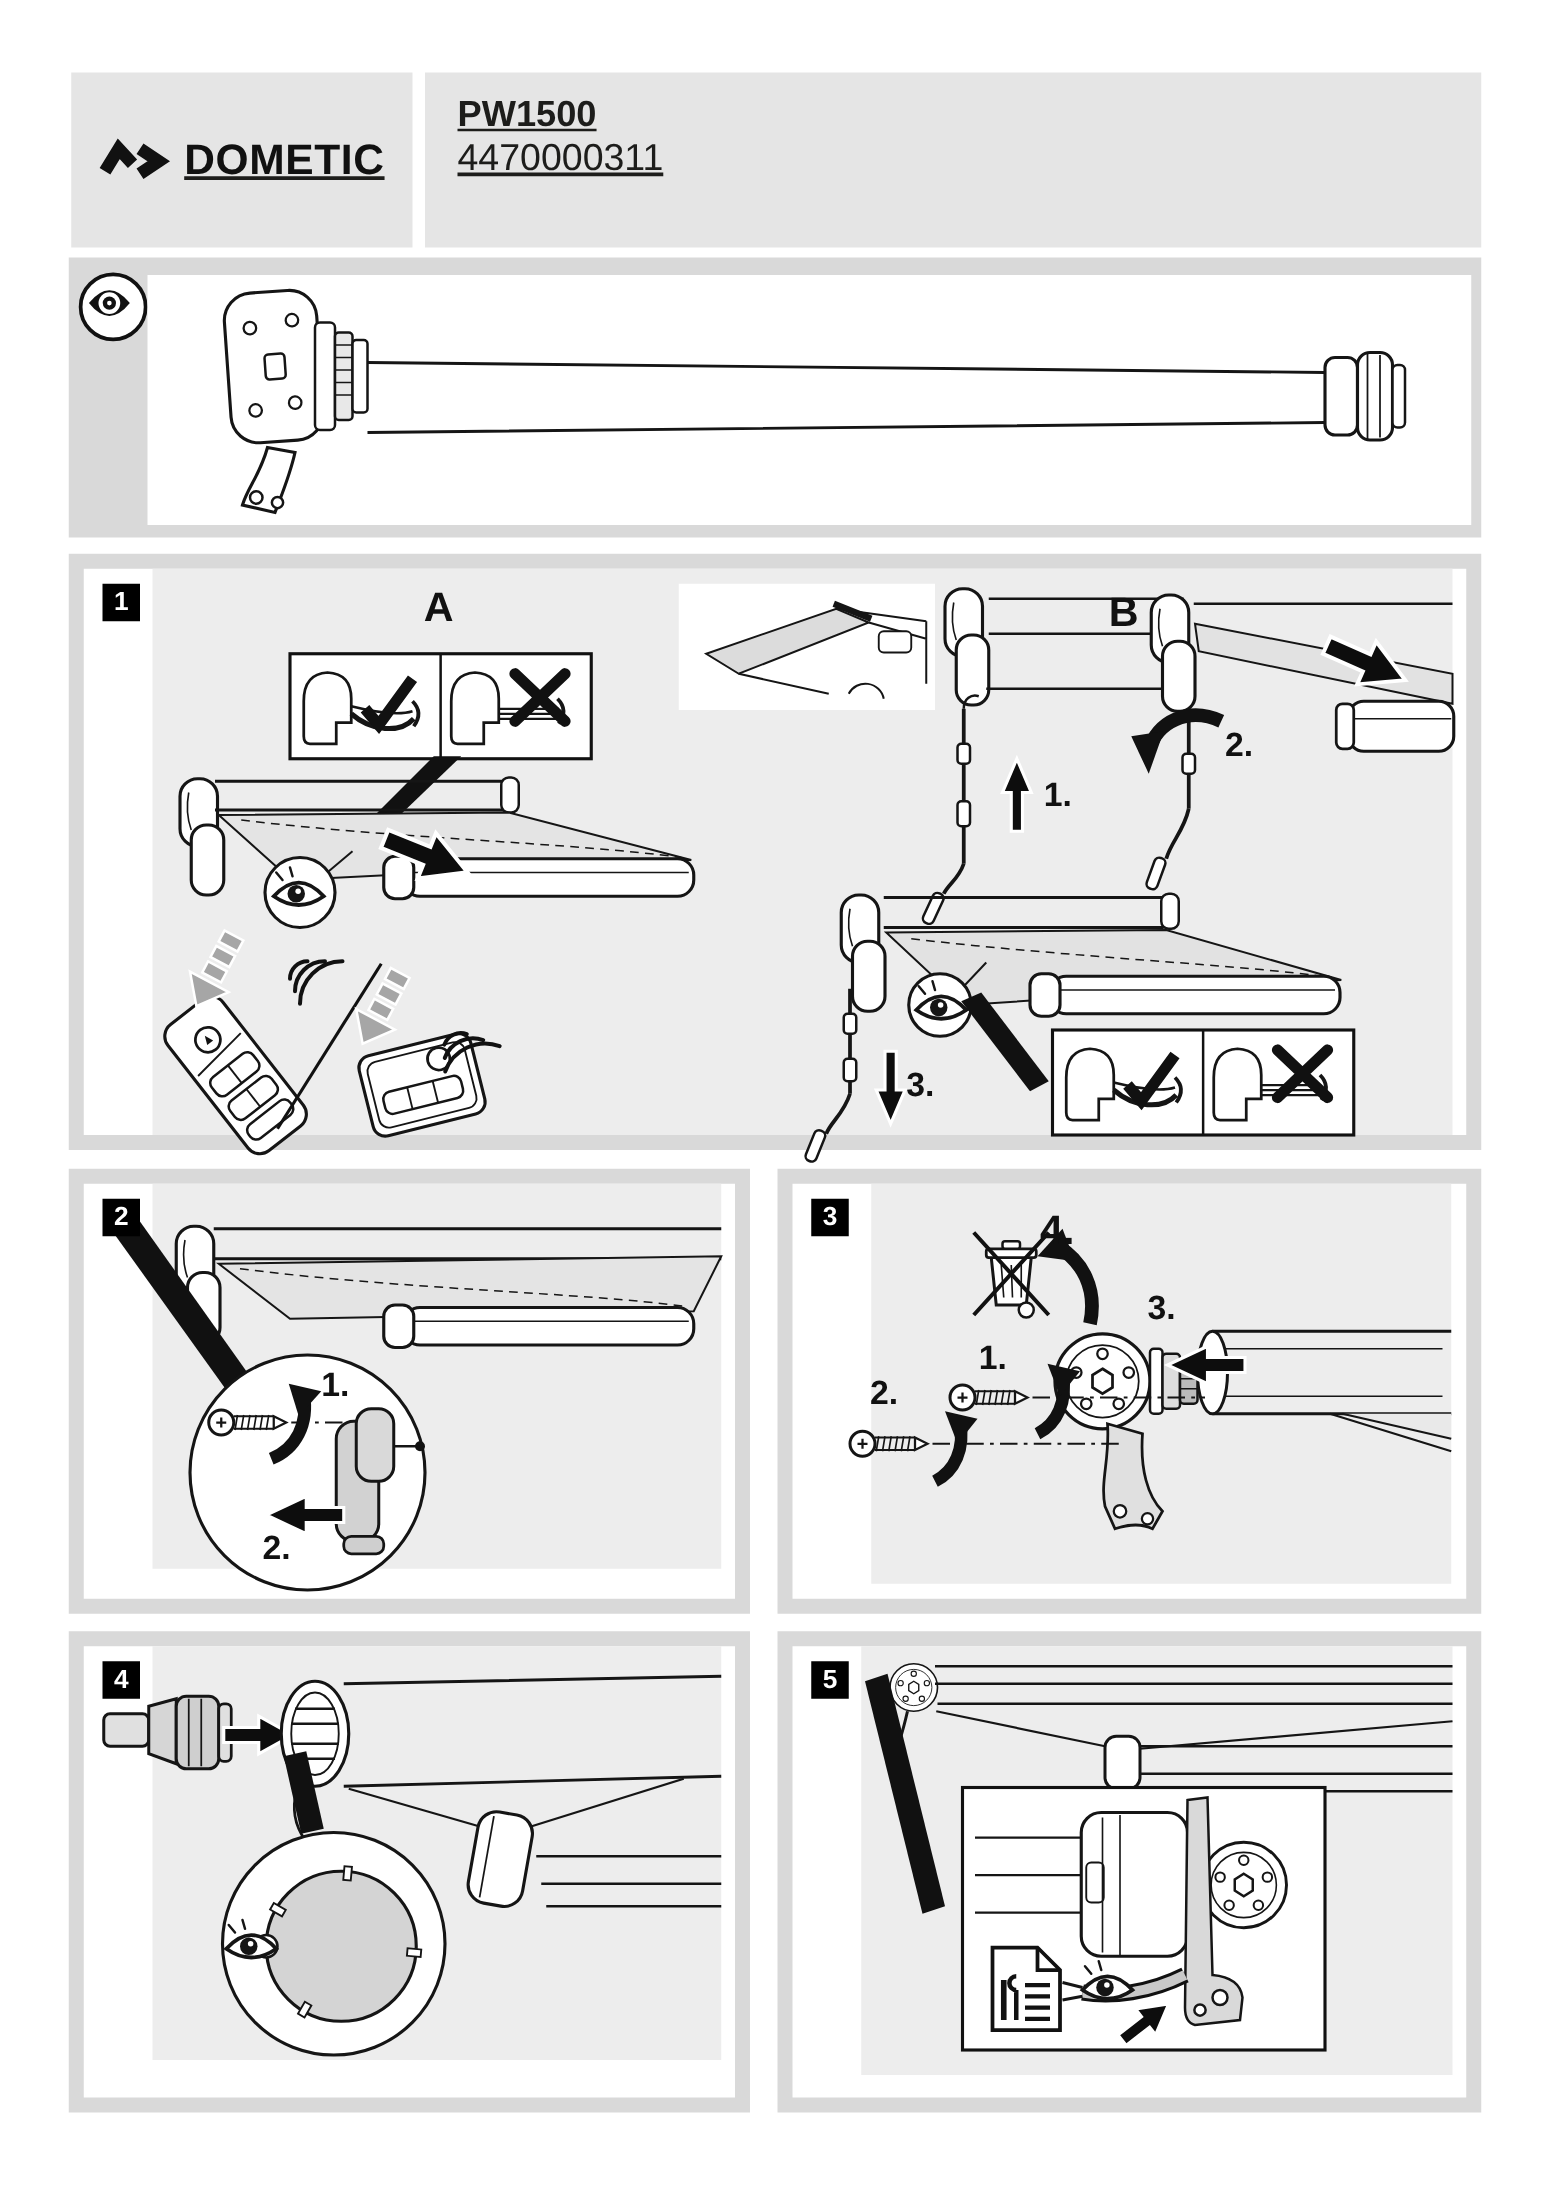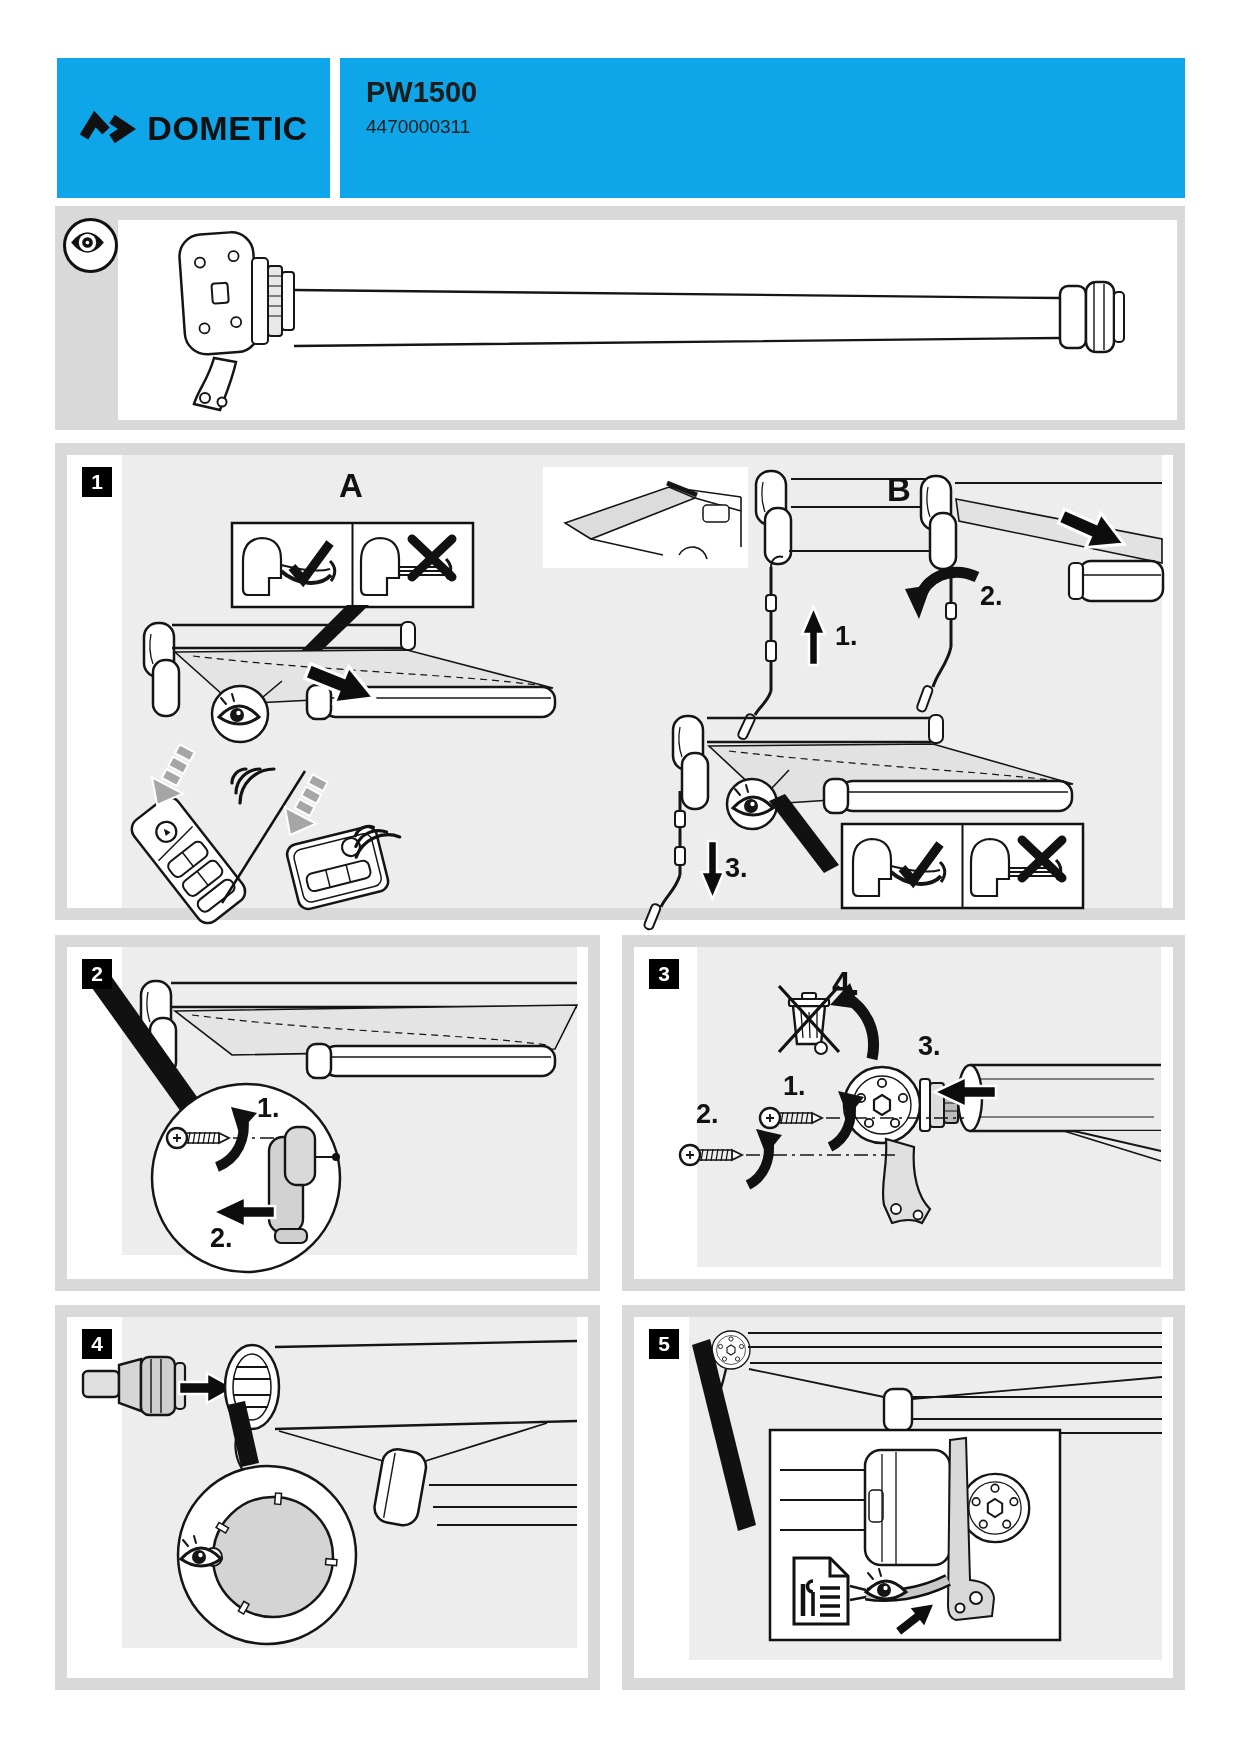--- a/index.html
+++ b/index.html
@@ -1,32 +1,32 @@
 <!DOCTYPE html>
 <html><head>
 <meta charset="utf-8">
 <style>
   html,body{margin:0;padding:0;}
   body{width:1241px;height:1755px;position:relative;background:#fff;
        font-family:"Liberation Sans",sans-serif;color:#1d1d1b;}
-  .graybox{position:absolute;background:#0ea5e9;}
+  .graybox{position:absolute;background:#e5e5e5;text-decoration:underline;}
   .panel{position:absolute;background:#d9d9d9;}
   .inner{position:absolute;left:12px;top:12px;right:12px;bottom:12px;background:#fff;}
   #overview .inner{left:63px;top:14px;right:8px;bottom:10px;}
   .badge{position:absolute;left:15px;top:12px;width:30px;height:30px;background:#000;color:#fff;
          font-weight:700;font-size:21px;line-height:30px;text-align:center;}
   .eye-badge{position:absolute;left:8px;top:12px;width:49px;height:49px;border:3px solid #111;
              border-radius:50%;background:#fff;}
   .lbl{position:absolute;font-weight:700;font-size:27px;color:#111;line-height:1;}
   .lbl.sec{font-size:33px;}
   .logo-row{display:flex;align-items:center;justify-content:center;height:100%;gap:12px;}
   .logo-text{font-weight:700;font-size:34px;letter-spacing:.5px;color:#111;}
   .title-box-pad{padding:16px 0 0 26px;}
   .product,.doctitle{font-weight:700;font-size:29px;line-height:36px;}
-  .partno{font-weight:400;font-size:19px;line-height:33px;}
+  .partno{font-weight:400;font-size:30px;line-height:33px;}
   svg.art{position:absolute;left:0;top:0;}
   svg{overflow:visible;}
 </style>
 </head>
 <body>
 
 <svg width="0" height="0" style="position:absolute" aria-hidden="true">
 <defs>
   <g id="eye-open">
     <path d="M2,16 Q22,-6 42,16 Q22,30 2,16 Z" fill="#fff" stroke="#151515" stroke-width="3"></path>

